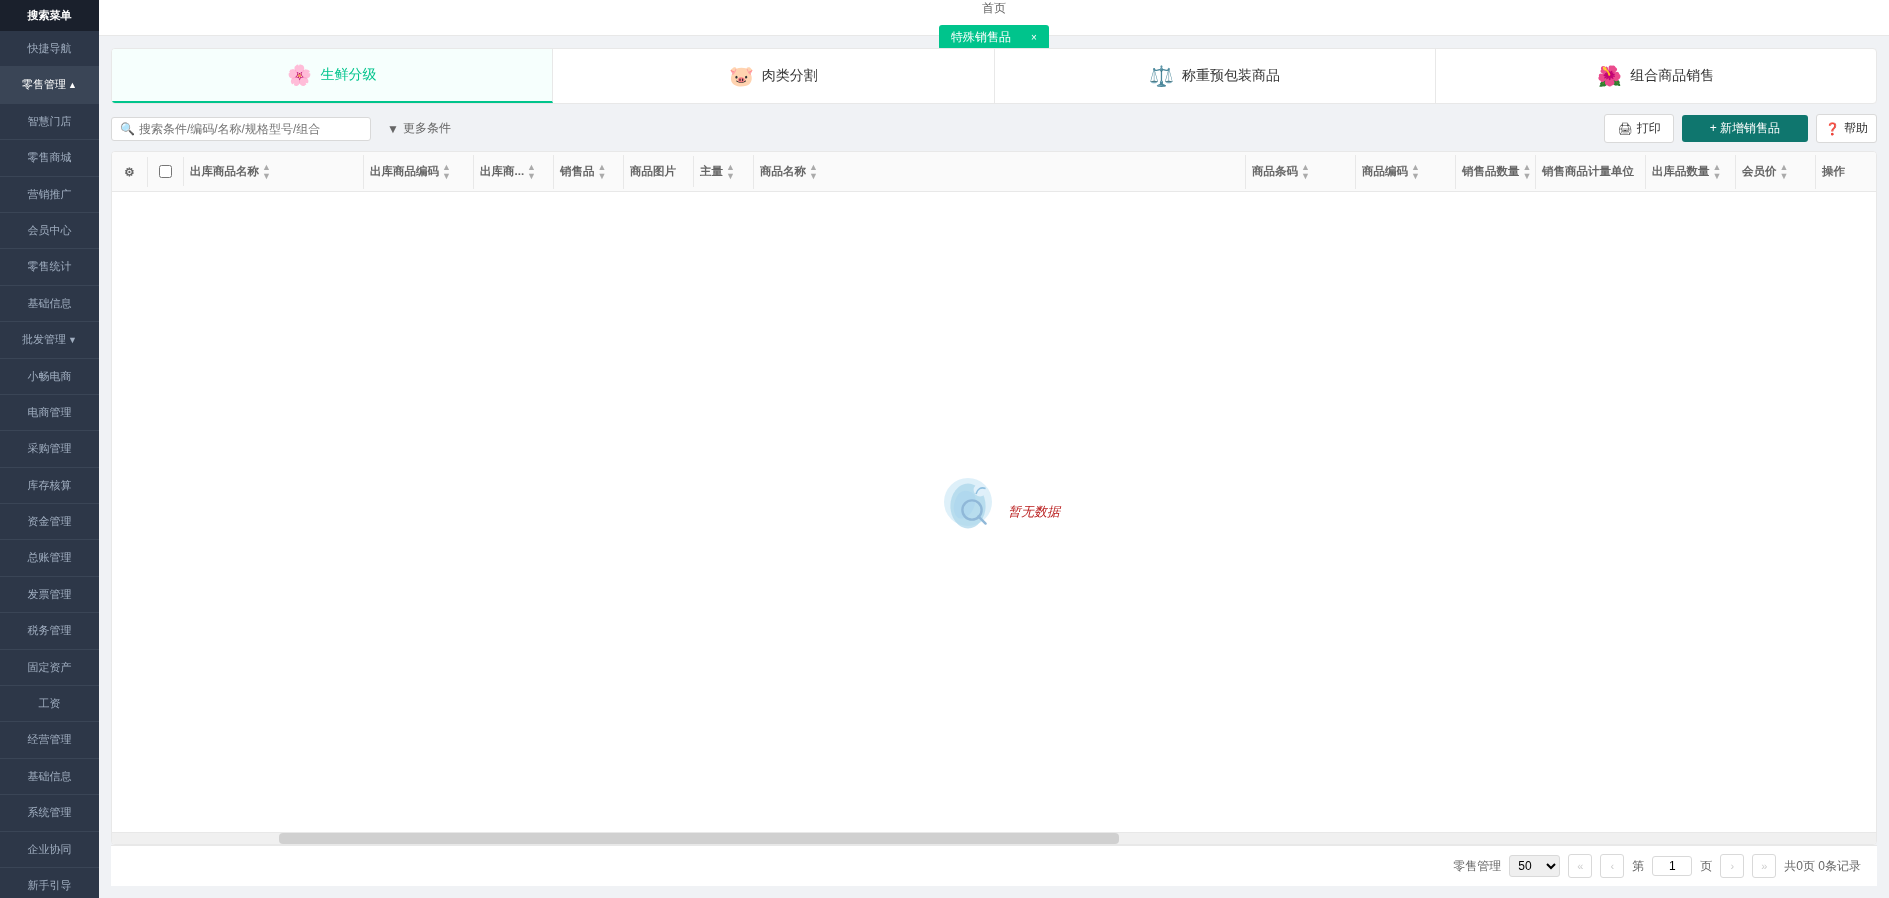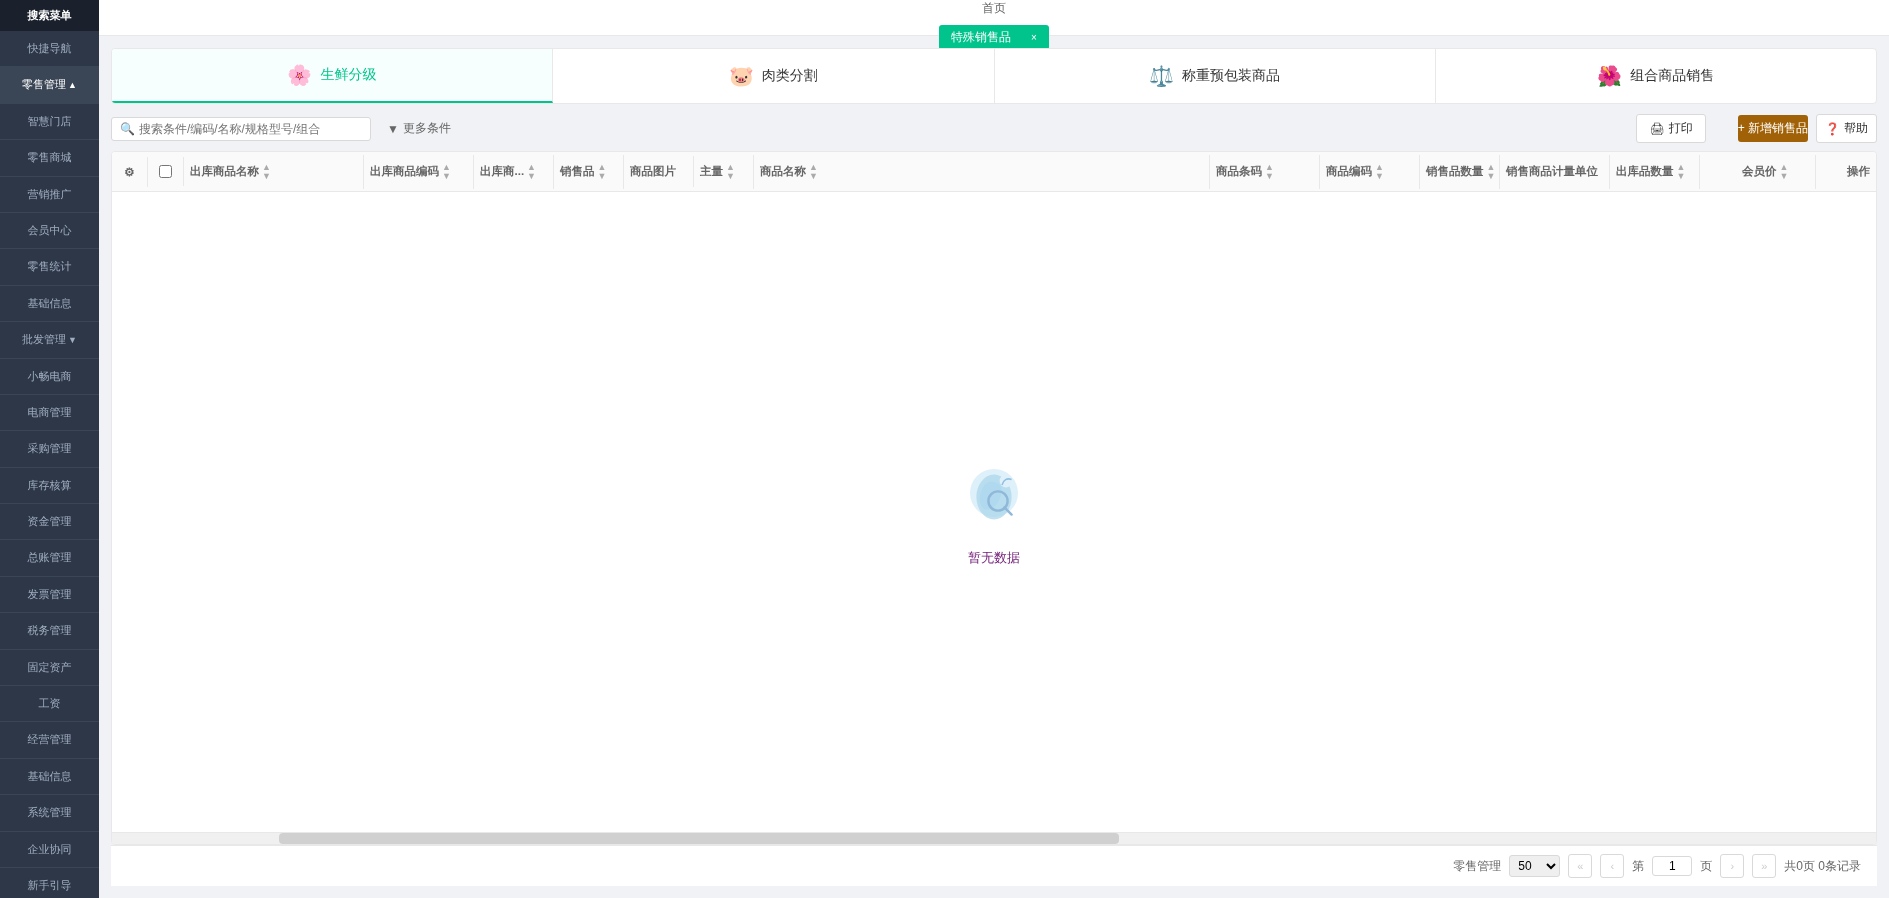--- a/index.html
+++ b/index.html
@@ -164,28 +164,27 @@
       border-radius: 3px;
       background: #fff;
       cursor: pointer;
       font-size: 12px;
       color: #333;
     }
     .btn-add {
       display: flex;
       align-items: center;
       gap: 4px;
-      padding: 5px 0;
+      padding: 5px 28px;
       border: none;
       border-radius: 3px;
-      background: #a16207;
+      background: #0f766e;
       cursor: pointer;
       font-size: 12px;
       color: #fff;
-      margin-left: 24px;
     }
     .btn-help {
       display: flex;
       align-items: center;
       gap: 4px;
       padding: 5px 8px;
       border: 1px solid #d9d9d9;
       border-radius: 3px;
       background: #fff;
       cursor: pointer;
@@ -217,48 +216,48 @@
       padding: 8px 6px;
       display: flex;
       align-items: center;
       gap: 3px;
       border-right: 1px solid #e8e8e8;
       white-space: nowrap;
       overflow: hidden;
       text-overflow: ellipsis;
       font-size: 11.5px;
     }
-    .th:last-child { border-right: none; justify-content: flex-end; }
+    .th:last-child { border-right: none; }
     .th .sort-icon { font-size: 9px; color: #aaa; display: flex; flex-direction: column; line-height: 1; }
     .th-gear { width: 36px; justify-content: center; flex-shrink: 0; }
     .th-check { width: 36px; justify-content: center; flex-shrink: 0; }
     .th-name { width: 180px; flex-shrink: 0; }
     .th-code { width: 110px; flex-shrink: 0; }
     .th-out { width: 80px; flex-shrink: 0; }
     .th-sale { width: 70px; flex-shrink: 0; }
     .th-img { width: 70px; flex-shrink: 0; }
     .th-weight { width: 60px; flex-shrink: 0; }
     .th-goods-name { flex: 1; min-width: 120px; }
     .th-barcode { width: 110px; flex-shrink: 0; }
     .th-gcode { width: 100px; flex-shrink: 0; }
     .th-qty { width: 80px; flex-shrink: 0; }
     .th-unit { width: 110px; flex-shrink: 0; gap: 12px; }
     .th-outqty { width: 90px; flex-shrink: 0; }
-    .th-price { width: 80px; flex-shrink: 0; margin-left: 36px; }
+    .th-price { width: 80px; flex-shrink: 0; }
     .th-op { width: 60px; flex-shrink: 0; }
 
     
     .empty-state {
       flex: 1;
       display: flex;
-      flex-direction: column;
       align-items: center;
       justify-content: center;
-      color: #701a75;
+      color: #b91c1c;
       font-size: 13px;
+      font-style: italic;
     }
     .empty-icon {
       width: 80px;
       height: 80px;
       margin-bottom: 12px;
     }
 
     
     .pagination {
       background: #fff;

